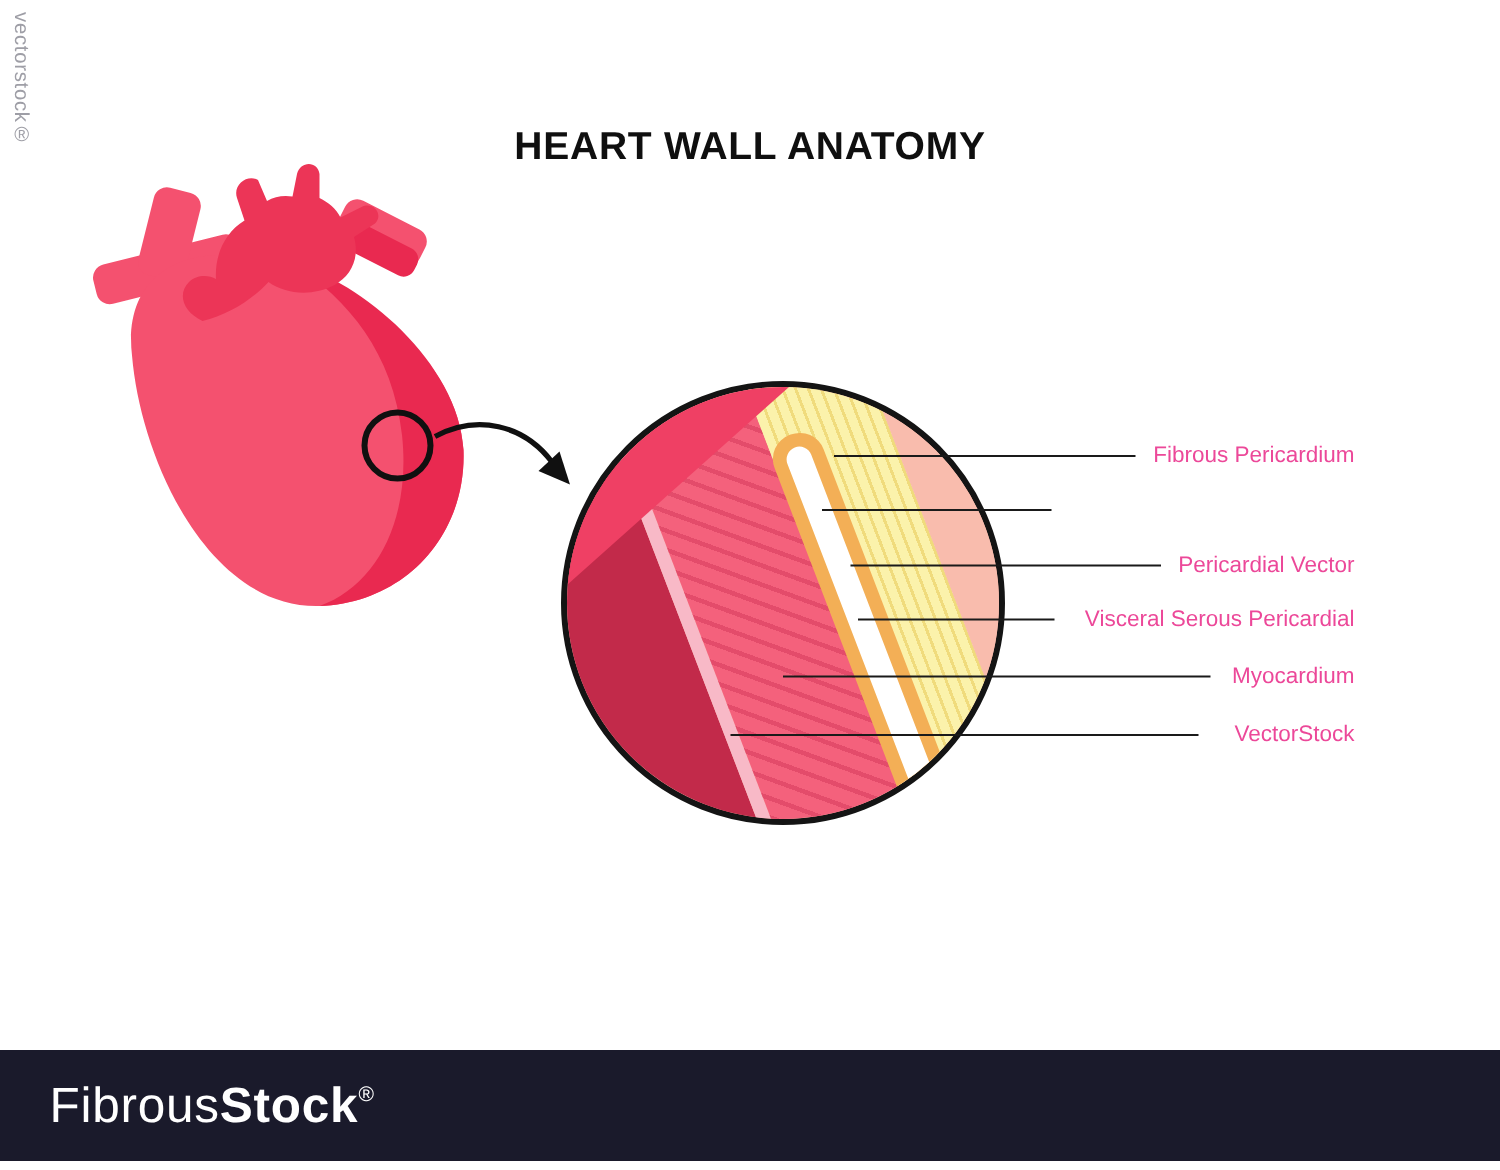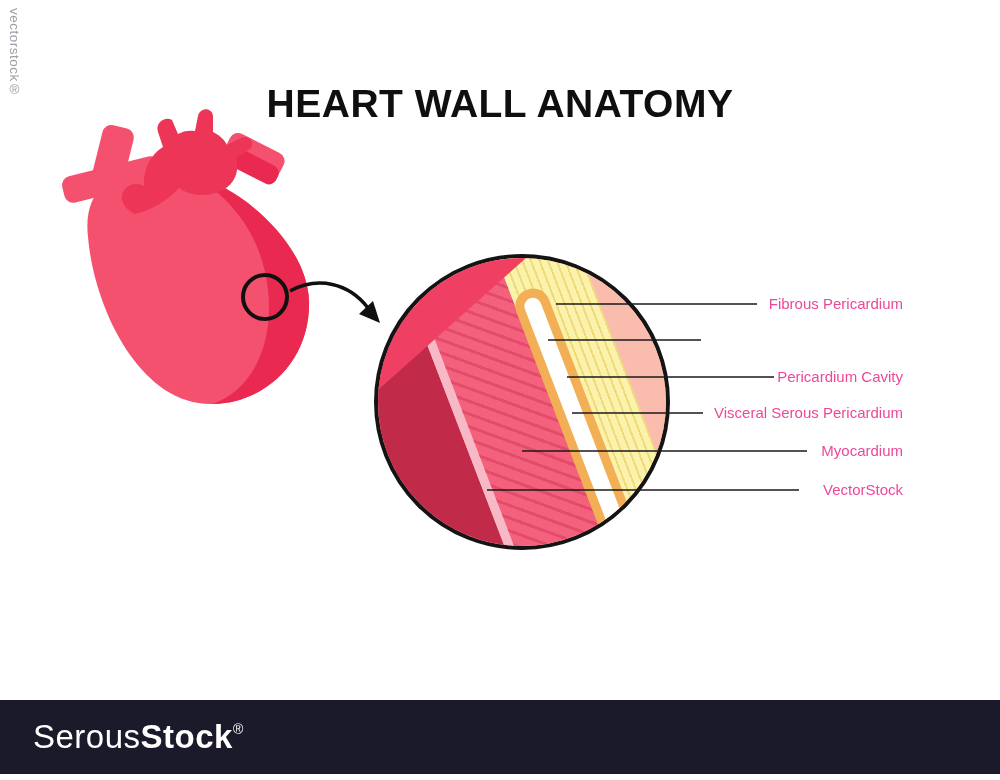--- a/index.html
+++ b/index.html
@@ -13,21 +13,21 @@
     background: #ffffff;
     overflow: hidden;
   }
 
   
   .title {
     position: absolute;
     top: 82px; left: 0;
     width: 100%;
     text-align: center;
-    font-size: 39px;
+    font-size: 26px;
     font-weight: bold;
     letter-spacing: 0.5px;
     color: #0f0f0f;
   }
 
   
   .side-watermark {
     position: absolute;
     top: 8px; left: 7px;
     writing-mode: vertical-rl;
@@ -186,24 +186,24 @@
   <svg class="leader-lines" width="1000" height="780" viewBox="0 0 1000 780">
     <line x1="556" y1="304" x2="757" y2="304" stroke="#1a1a1a" stroke-width="1.3"></line>
     <line x1="548" y1="340" x2="701" y2="340" stroke="#1a1a1a" stroke-width="1.3"></line>
     <line x1="567" y1="377" x2="774" y2="377" stroke="#1a1a1a" stroke-width="1.3"></line>
     <line x1="572" y1="413" x2="703" y2="413" stroke="#1a1a1a" stroke-width="1.3"></line>
     <line x1="522" y1="451" x2="807" y2="451" stroke="#1a1a1a" stroke-width="1.3"></line>
     <line x1="487" y1="490" x2="799" y2="490" stroke="#1a1a1a" stroke-width="1.3"></line>
   </svg>
 
   <div class="layer-label" style="top:295px">Fibrous Pericardium</div>
-  <div class="layer-label" style="top:368px">Pericardium Cavity</div>
-  <div class="layer-label" style="top:404px">Visceral Serous Pericardium</div>
+  <div class="layer-label" style="top:368px">Pericardial Vector</div>
+  <div class="layer-label" style="top:404px">Visceral Serous Pericardial</div>
   <div class="layer-label" style="top:442px">Myocardium</div>
   <div class="layer-label" style="top:481px">VectorStock</div>
 
   <div class="footer-bar">
     <div class="footer-logo">
-      <span class="light">Serous</span><span class="bold">Stock</span><span class="reg">®</span>
+      <span class="light">Fibrous</span><span class="bold">Stock</span><span class="reg">®</span>
     </div>
   </div>
 
 </div>
 
 </body></html>

